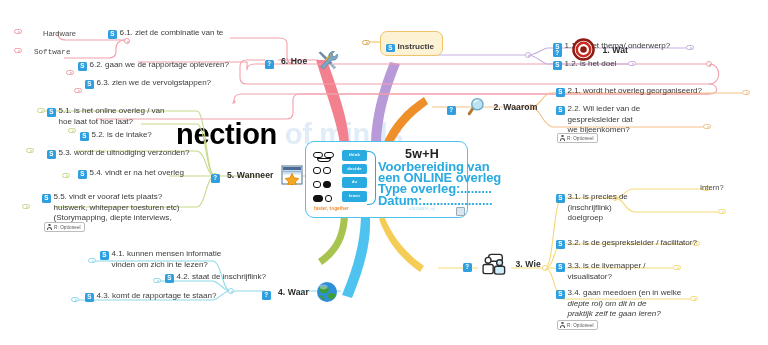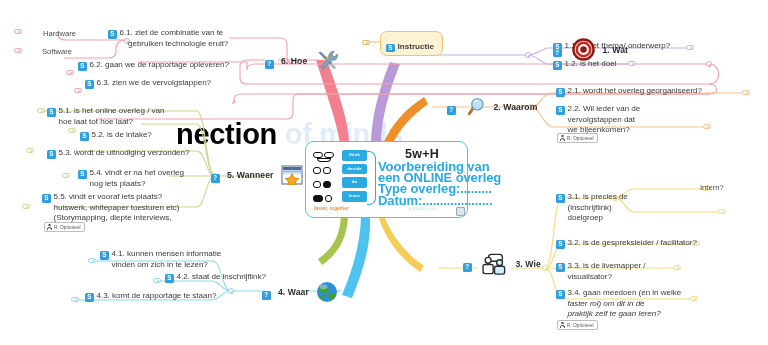--- a/index.html
+++ b/index.html
@@ -265,21 +265,21 @@
         <path d="M9 5.5 a5 5 0 0 1 3.5 -1.6" stroke="#fff" stroke-width="1.4" fill="none" stroke-linecap="round"></path>
       </svg>
     </span>
     <span class="mtxt">2. Waarom</span>
   </div>
   <div class="topic" style="left:556px;top:86px;">
     <span class="line tx"><span class="sq s">S</span><span>2.1.  wordt het overleg georganiseerd?</span></span>
   </div>
   <div class="topic" style="left:556px;top:104px;">
     <span class="line tx"><span class="sq s">S</span><span>2.2. Wil ieder van de</span></span>
-    <span class="line tx" style="padding-left:11.5px;">vervolgstappen dat</span>
+    <span class="line tx" style="padding-left:11.5px;">gespreksleider dat</span>
     <span class="line tx" style="padding-left:11.5px;">we bijeenkomen?</span>
   </div>
   <div class="opt" style="left:557px;top:133px;">
     <span class="person"></span>
       <span>R: Optioneel</span>
   </div>
   <div class="cap" style="left:742px;top:90px;color:#f5c08a;border:1px solid #f5c08a;"></div>
   <div class="cap" style="left:703px;top:124px;color:#f5c08a;border:1px solid #f5c08a;"></div>
   <div class="joint" style="left:528px;top:104px;color:#f5c08a;border:1px solid #f5c08a;"></div>
 
@@ -306,21 +306,21 @@
   </div>
   <div class="topic" style="left:556px;top:238px;">
     <span class="line tx"><span class="sq s">S</span><span>3.2.  is de gespreksleider / facilitator?</span></span>
   </div>
   <div class="topic" style="left:556px;top:261px;">
     <span class="line tx"><span class="sq s">S</span><span>3.3.  is de livemapper /</span></span>
     <span class="line tx" style="padding-left:11.5px;">visualisator?</span>
   </div>
   <div class="topic" style="left:556px;top:288px;">
     <span class="line tx"><span class="sq s">S</span><span>3.4.  gaan meedoen (en in welke</span></span>
-    <span class="line tx ital" style="padding-left:11.5px;">faster rol) om dit in de</span>
+    <span class="line tx ital" style="padding-left:11.5px;">diepte rol) om dit in de</span>
     <span class="line tx ital" style="padding-left:11.5px;">praktijk zelf te gaan leren?</span>
   </div>
   <div class="opt" style="left:557px;top:320px;">
     <span class="person"></span>
       <span>R: Optioneel</span>
   </div>
   <div class="cap" style="left:702px;top:186px;color:#f7d978;border:1px solid #f7d978;"></div>
   <div class="cap" style="left:718px;top:209px;color:#f7d978;border:1px solid #f7d978;"></div>
   <div class="cap" style="left:692px;top:241px;color:#f7d978;border:1px solid #f7d978;"></div>
   <div class="cap" style="left:673px;top:265px;color:#f7d978;border:1px solid #f7d978;"></div>
@@ -374,21 +374,20 @@
     <span class="line tx" style="padding-left:11.5px;">hoe laat tot hoe laat?</span>
   </div>
   <div class="topic" style="left:80px;top:130px;">
     <span class="line tx"><span class="sq s">S</span><span>5.2.  is de intake?</span></span>
   </div>
   <div class="topic" style="left:47px;top:148px;">
     <span class="line tx"><span class="sq s">S</span><span>5.3.  wordt de uitnodiging verzonden?</span></span>
   </div>
   <div class="topic" style="left:78px;top:168px;">
     <span class="line tx"><span class="sq s">S</span><span>5.4.  vindt er na het overleg</span></span>
-    <span class="line tx" style="padding-left:11.5px;">nog iets plaats?</span>
   </div>
   <div class="topic" style="left:42px;top:192px;">
     <span class="line tx"><span class="sq s">S</span><span>5.5.  vindt er vooraf iets plaats?</span></span>
     <span class="line tx" style="padding-left:11.5px;">huiswerk, whitepaper toesturen etc)</span>
     <span class="line tx" style="padding-left:11.5px;">(Storymapping, diepte interviews,</span>
   </div>
   <div class="opt" style="left:44px;top:222px;">
     <span class="person"></span>
       <span>R: Optioneel</span>
   </div>
@@ -406,26 +405,25 @@
       <svg viewBox="0 0 24 22" width="24" height="22">
         <path d="M3.5 2.5 l11.5 12.5 2.4 -2.4 L5.6 1.5 Z" fill="#6f8fa8"></path>
         <path d="M15 15 l4 4.5 2.2 -2.2 -4.5 -4.1 Z" fill="#9fb6c7"></path>
         <rect x="12.5" y="2" width="3.6" height="11" rx="1.2" fill="#f0b429" transform="rotate(33 14 7)"></rect>
         <path d="M19.5 1.5 a4.4 4.4 0 0 0 -5.2 6 l-8.5 9.3 2.6 2.4 8.6 -9.2 a4.4 4.4 0 0 0 5.3 -6 l-2.4 2.6 -2.4 -.5 -.5 -2.4 Z" fill="#7ba7c4" stroke="#5c87a3" stroke-width=".7"></path>
       </svg>
     </span>
   </div>
   <div class="topic" style="left:108px;top:28px;">
     <span class="line tx"><span class="sq s">S</span><span>6.1.  ziet de combinatie van te</span></span>
-    <span class="line tx" style="padding-left:20px;">gebruiken technologie eruit?</span>
   </div>
   <div class="topic" style="left:43px;top:29px;">
     <span class="line plain">Hardware</span>
   </div>
-  <div class="topic" style="left:42px;top:47px;">
+  <div class="topic" style="left:34px;top:47px;font-family:Liberation Mono, monospace;">
     <span class="line plain">Software</span>
   </div>
   <div class="topic" style="left:78px;top:60px;">
     <span class="line tx"><span class="sq s">S</span><span>6.2.  gaan we de rapportage opleveren?</span></span>
   </div>
   <div class="topic" style="left:85px;top:78px;">
     <span class="line tx"><span class="sq s">S</span><span>6.3.  zien we de vervolgstappen?</span></span>
   </div>
   <div class="cap" style="left:14px;top:29px;color:#f2a0aa;border:1px solid #f2a0aa;"></div>
   <div class="cap" style="left:14px;top:48px;color:#f2a0aa;border:1px solid #f2a0aa;"></div>

